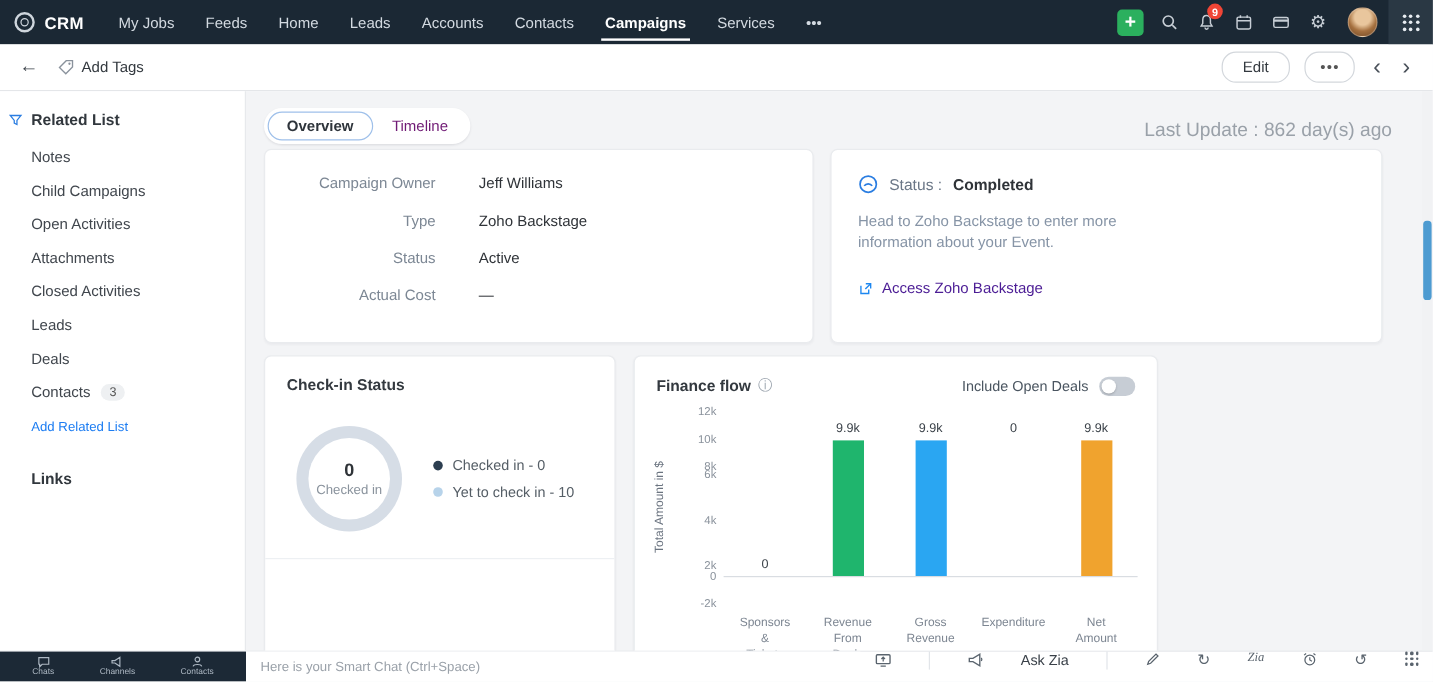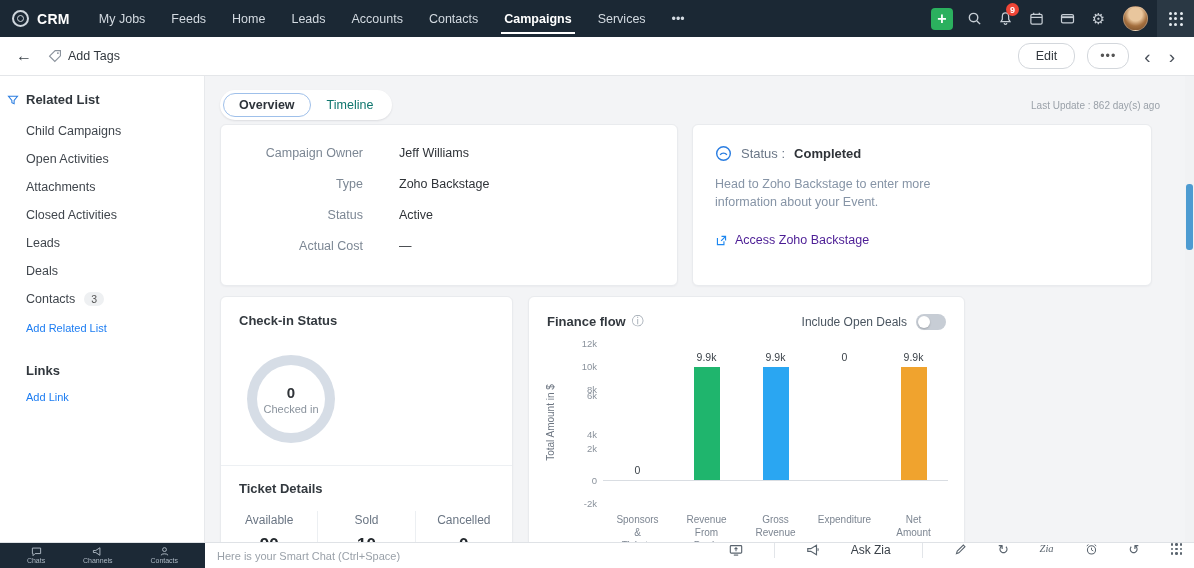--- a/index.html
+++ b/index.html
@@ -40,23 +40,23 @@
   .body{flex:1;display:flex;min-height:0;position:relative;background:#f3f4f6}
   .sidebar{width:205px;flex:0 0 205px;background:#fff;border-right:1px solid #e7e9ec;padding-top:16px;overflow:hidden}
   .sb-header{display:flex;align-items:center;gap:7px;padding-left:7px;font-size:13px;font-weight:700;color:#31373d;margin-bottom:10px}
   .sb-item{padding:7px 14px 7px 26px;font-size:12.5px;color:#40464d;cursor:pointer;display:flex;align-items:center;gap:9px}
   .sb-badge{background:#eef0f2;border-radius:9px;font-size:10.5px;padding:1px 7px;color:#555}
   .sb-link{color:#1d7df2;padding:9px 14px 9px 26px;font-size:11px;cursor:pointer}
   .sb-section{font-size:13px;font-weight:700;color:#31373d;padding:20px 14px 4px 26px}
 
   .content{flex:1;position:relative;overflow:hidden;padding:14px 0 0 15px}
   .tabs{display:inline-flex;background:#fff;border-radius:16px;padding:3px;box-shadow:0 1px 2px rgba(16,24,40,.1);align-items:center}
-  .tab{padding:5px 16px;font-size:12.5px;color:#0f766e;border-radius:14px;cursor:pointer}
+  .tab{padding:5px 16px;font-size:12.5px;color:#701a75;border-radius:14px;cursor:pointer}
   .tab.active{border:1px solid #9fc0ea;padding:4px 15px;color:#2e343b;font-weight:700;background:#fff}
-  .last-update{position:absolute;right:34px;top:24px;font-size:10px;color:#9aa1a9}
+  .last-update{position:absolute;right:34px;top:24px;font-size:16px;color:#9aa1a9}
 
   .card{position:absolute;background:#fff;border-radius:6px;border:1px solid #e9ebee;box-shadow:0 1px 2px rgba(16,24,40,.04)}
   .card-details{left:15px;top:48px;width:458px;height:162px;padding-top:21px}
   .detail-row{display:flex;font-size:12.5px;margin-bottom:17px}
   .detail-label{width:142px;text-align:right;color:#7c8794}
   .detail-value{margin-left:36px;color:#2f3338}
 
   .card-backstage{left:487px;top:48px;width:460px;height:162px;padding:20px 22px}
   .status-row{display:flex;align-items:center;gap:9px;font-size:13px}
   .status-label{color:#6b7787}
@@ -211,20 +211,23 @@
   <div class="body">
 
     <aside class="sidebar">
       <div class="sb-header">
         <svg width="12" height="12" viewBox="0 0 16 16">
             <path d="M2 3 L14 3 L9.5 8.5 L9.5 13 L6.5 11.5 L6.5 8.5 Z" fill="none" stroke="#2a7de1" stroke-width="1.4"></path>
           </svg>
         <span>Related List</span>
       </div>
       <div class="sb-item">
+          <span>Notes</span>
+        </div>
+      <div class="sb-item">
           <span>Child Campaigns</span>
         </div>
       <div class="sb-item">
           <span>Open Activities</span>
         </div>
       <div class="sb-item">
           <span>Attachments</span>
         </div>
       <div class="sb-item">
           <span>Closed Activities</span>
@@ -234,21 +237,20 @@
         </div>
       <div class="sb-item">
           <span>Deals</span>
         </div>
       <div class="sb-item">
         <span>Contacts</span>
         <span class="sb-badge">3</span>
       </div>
       <div class="sb-link">Add Related List</div>
       <div class="sb-section">Links</div>
-      <div class="sb-link">Add Link</div>
     </aside>
 
     <main class="content">
       <div class="tabs">
         <span class="tab active">Overview</span>
         <span class="tab">Timeline</span>
       </div>
       <span class="last-update">Last Update : 862 day(s) ago</span>
 
       
@@ -295,60 +297,53 @@
       
       <section class="card card-checkin">
         <div class="card-title">Check-in Status</div>
         <div class="checkin-body">
           <div class="donut" id="checkin-donut" style="background: rgb(214, 221, 230);">
             <div class="donut-center">
               <div class="donut-value">0</div>
               <div class="donut-caption">Checked in</div>
             </div>
           </div>
+          <div class="legend">
+            <div class="legend-item">
+              <span class="legend-dot" id="legend-dot-0" style="background: rgb(44, 62, 80);"></span>
+              <span>Checked in - 0</span>
+            </div>
+            <div class="legend-item">
+              <span class="legend-dot" id="legend-dot-1" style="background: rgb(183, 211, 234);"></span>
+              <span>Yet to check in - 10</span>
+            </div>
+          </div>
         </div>
         <div class="hdivider"></div>
-        <div class="tickets">
-          <div class="card-title">Ticket Details</div>
-          <div class="tickets-cols">
-            <div class="tcol">
-              <div class="tcol-label">Available</div>
-              <div class="tcol-value">90</div>
-            </div>
-            <div class="tcol">
-              <div class="tcol-label">Sold</div>
-              <div class="tcol-value">10</div>
-            </div>
-            <div class="tcol">
-              <div class="tcol-label">Cancelled</div>
-              <div class="tcol-value">0</div>
-            </div>
-          </div>
-        </div>
       </section>
 
       
       <section class="card card-finance">
         <div class="fin-header">
           <span class="fin-title">Finance flow</span>
           <span class="info-glyph">ⓘ</span>
           <div class="fin-right">
             <span>Include Open Deals</span>
             <span class="toggle"></span>
           </div>
         </div>
         <div class="chart">
           <div class="ylabel">Total Amount in $</div>
           <div class="yticks">
               <div class="ytick" style="top: 0px;">12k</div>
               <div class="ytick" style="top: 22.8571px;">10k</div>
               <div class="ytick" style="top: 45.7143px;">8k</div>
               <div class="ytick" style="top: 52px;">6k</div>
               <div class="ytick" style="top: 91.4286px;">4k</div>
-              <div class="ytick" style="top: 105px;">2k</div>
+              <div class="ytick" style="top: 128px;">2k</div>
               <div class="ytick" style="top: 137.143px;">0</div>
               <div class="ytick" style="top: 160px;">-2k</div>
             </div>
           <div class="plot">
               <div class="zero-line" style="top: 137.143px;"></div>
               <div class="ccol">
                 <div class="blabel" style="top: 121.143px;">0</div>
               </div>
               <div class="ccol">
                 <div class="bar" style="height: 113.143px; bottom: 22.8571px; background: rgb(31, 181, 109);"></div>

